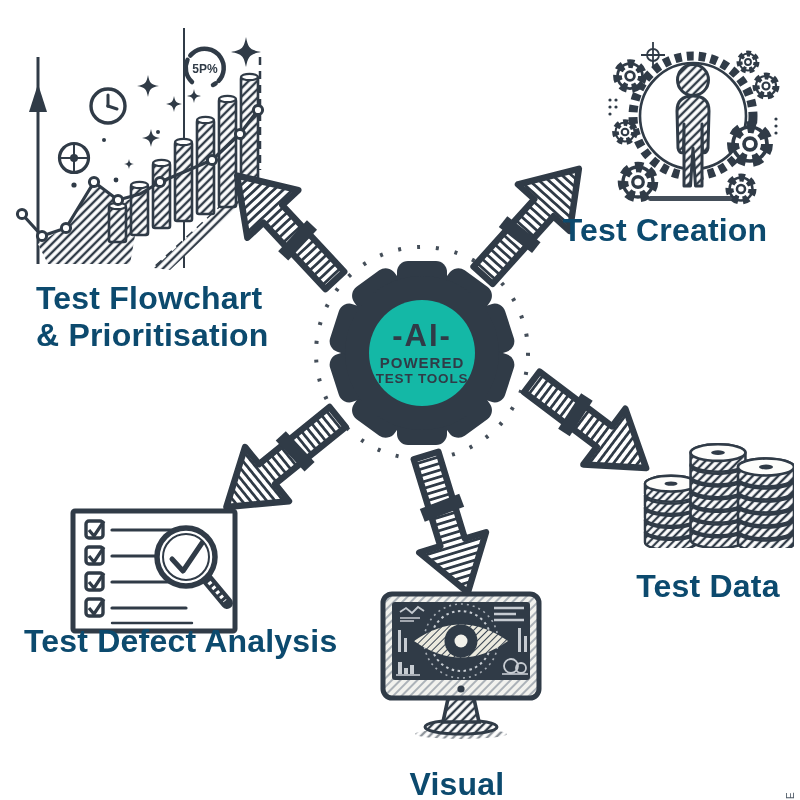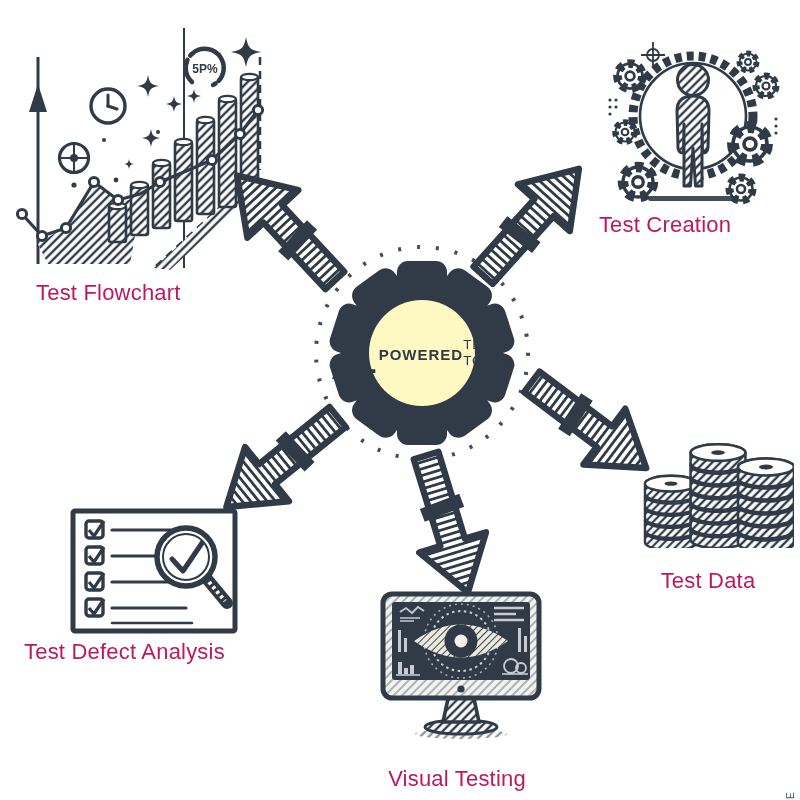--- a/index.html
+++ b/index.html
@@ -1,33 +1,33 @@
 <!DOCTYPE html>
 <html><head>
 <meta charset="utf-8">
 <style>
   html,body{margin:0;padding:0;background:#ffffff;}
   .canvas{position:relative;width:800px;height:800px;background:#ffffff;overflow:hidden;
           font-family:"Liberation Sans", sans-serif;}
   .abs{position:absolute;}
-  .node-label{color:#be185d;font-weight:400;font-size:22px;line-height:1.16;letter-spacing:.2px;}
+  .node-label{color:#0c4a6e;font-weight:700;font-size:32px;line-height:1.16;letter-spacing:.2px;}
   .node-label span{display:block;}
   .center-label{text-align:center;}
   
   .gear{position:absolute;left:330px;top:261px;width:184px;height:184px;}
   .tooth{position:absolute;left:50%;top:50%;width:50px;height:184px;margin-left:-25px;margin-top:-92px;
          background:#303b47;border-radius:11px;}
   .t1{transform:rotate(0deg)}.t2{transform:rotate(36deg)}.t3{transform:rotate(72deg)}
   .t4{transform:rotate(108deg)}.t5{transform:rotate(144deg)}
   .gear-ring{position:absolute;inset:15px;background:#303b47;border-radius:50%;}
-  .gear-face{position:absolute;inset:39px;background:#fef9c3;border-radius:50%;
-             display:flex;flex-direction:row;align-items:center;justify-content:center;color:#303b47;}
+  .gear-face{position:absolute;inset:39px;background:#14b8a6;border-radius:50%;
+             display:flex;flex-direction:column;align-items:center;justify-content:center;color:#303b47;}
   .gear-face .l1{font-size:31px;font-weight:bold;letter-spacing:2px;line-height:1;}
   .gear-face .l2{font-size:15px;font-weight:bold;letter-spacing:1px;line-height:1.15;margin-top:3px;}
-  .gear-face .l3{font-size:13.5px;font-weight:normal;letter-spacing:.8px;line-height:1.15;}
+  .gear-face .l3{font-size:13.5px;font-weight:bold;letter-spacing:.8px;line-height:1.15;}
   
   .arrow{position:absolute;width:92px;height:156px;}
   .a-planning{left:240px;top:150px;transform:rotate(-43deg);}
   .a-creation{left:485px;top:144px;transform:rotate(42deg);}
   .a-data{left:543px;top:347px;transform:rotate(127deg);}
   .a-visual{left:401px;top:446px;transform:rotate(163deg);}
   .a-defect{left:236px;top:384px;transform:rotate(-129deg);}
   .credit{position:absolute;right:4px;bottom:8px;transform:rotate(-90deg);transform-origin:right bottom;
           font-size:10px;color:#4e5a66;letter-spacing:.3px;white-space:nowrap;}
   .defs-holder{position:absolute;width:0;height:0;overflow:hidden;}
@@ -292,33 +292,34 @@
       <line x1="143" y1="74" x2="163" y2="98" stroke="#303b47" stroke-width="12" stroke-linecap="round"></line>
       <line x1="145" y1="77" x2="161" y2="96" stroke="#ffffff" stroke-width="4" stroke-dasharray="3 3"></line>
       <circle cx="122" cy="52" r="29" fill="#ffffff" stroke="#303b47" stroke-width="5.5"></circle>
       <circle cx="122" cy="52" r="23" fill="none" stroke="#303b47" stroke-width="2"></circle>
       <path d="M108,54 L119,66 L138,38" fill="none" stroke="#303b47" stroke-width="5" stroke-linecap="round" stroke-linejoin="round"></path>
     </g>
   </svg>
 
   <div class="abs node-label" style="left:36px;top:280px">
     <span>Test Flowchart</span>
+    <span>&amp; Prioritisation</span>
   </div>
 
   <div class="abs node-label center-label" style="left:535px;top:212px;width:260px">
     <span>Test Creation</span>
   </div>
 
   <div class="abs node-label center-label" style="left:618px;top:568px;width:180px">
     <span>Test Data</span>
   </div>
 
   <div class="abs node-label center-label" style="left:352px;top:766px;width:210px">
     <span>Visual Testing</span>
   </div>
 
-  <div class="abs node-label" style="left:24px;top:639px">
+  <div class="abs node-label" style="left:24px;top:623px">
     <span>Test Defect Analysis</span>
   </div>
 
   <div class="credit">Flowchart created with the help of DALL·E</div>
 
 </div>
 
 </body></html>

